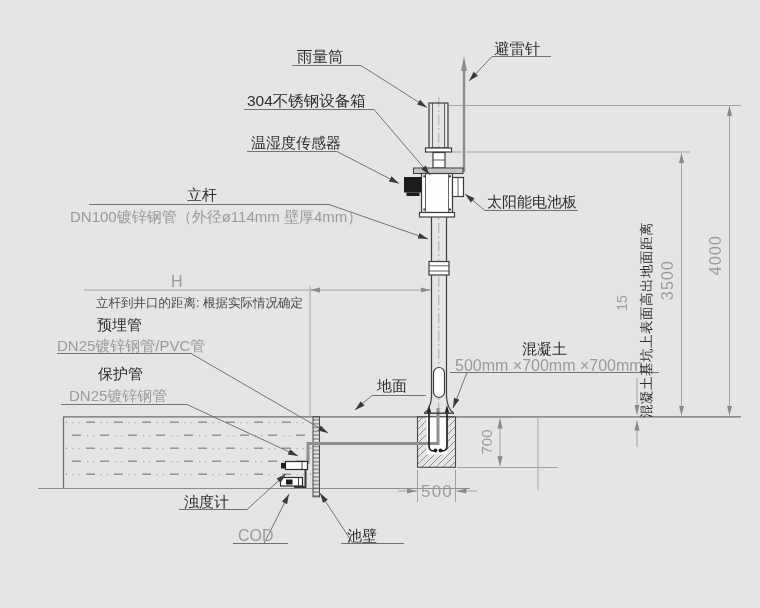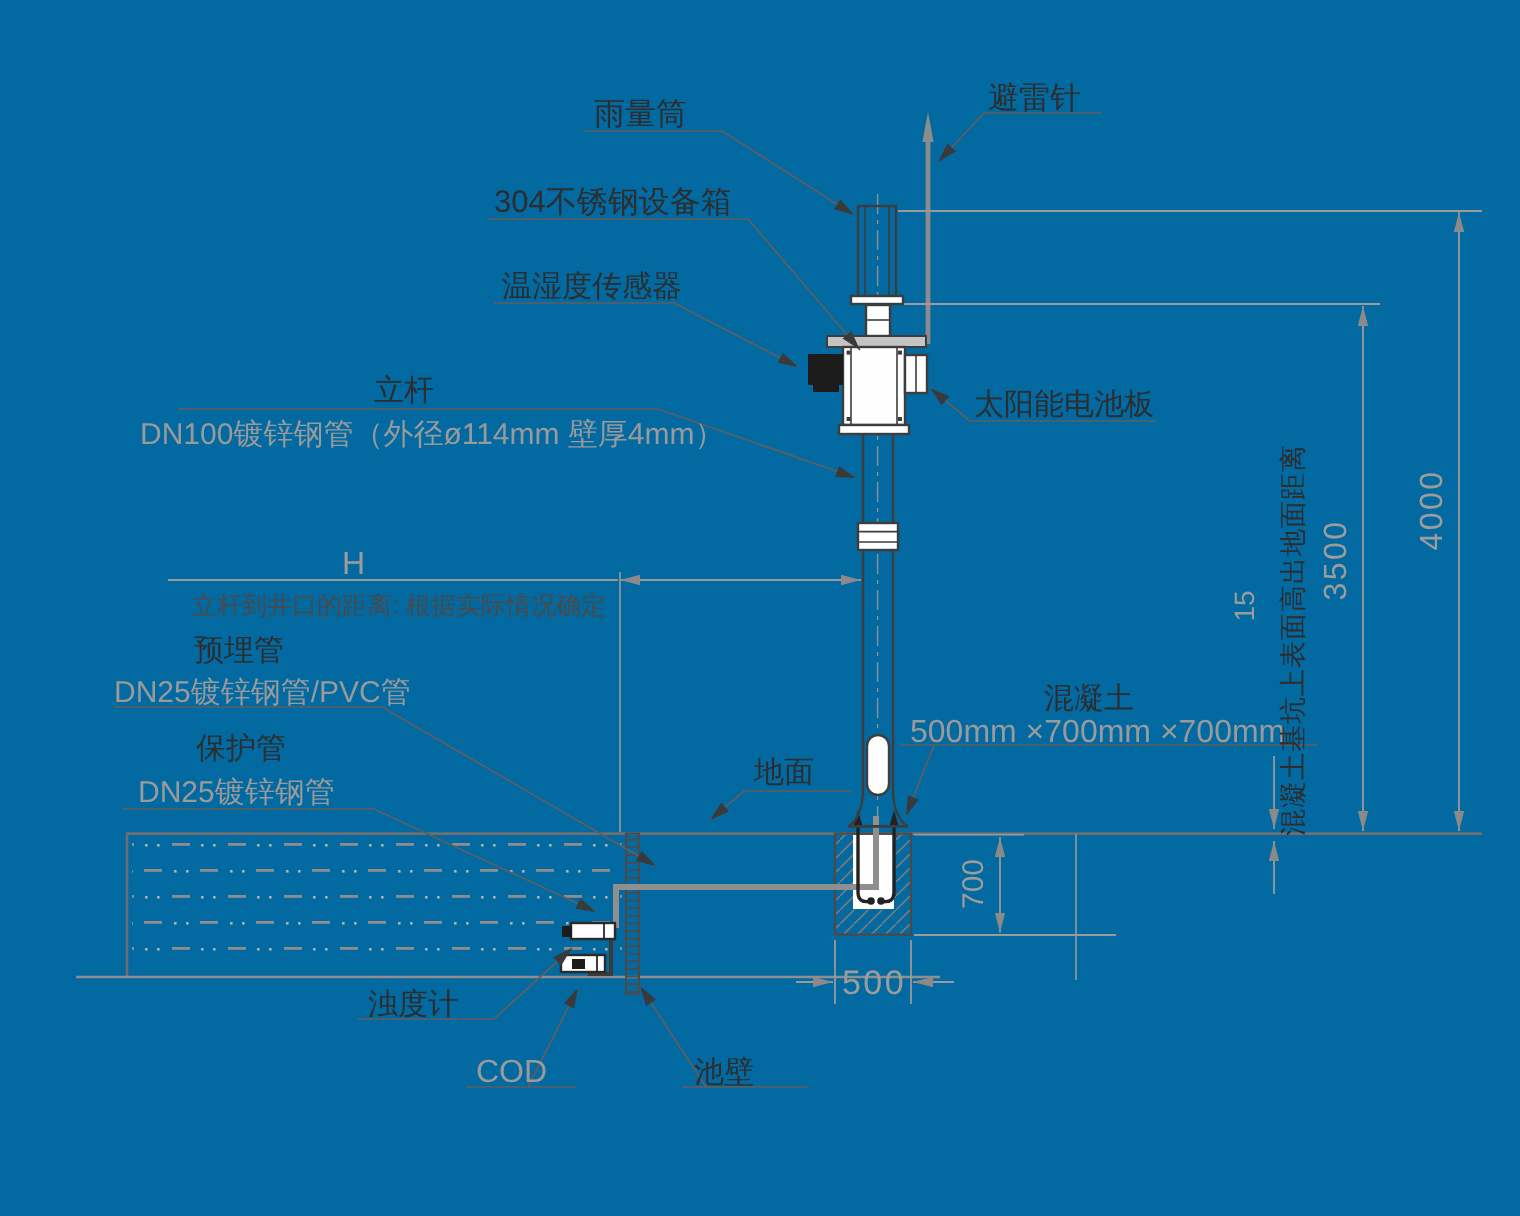--- a/index.html
+++ b/index.html
@@ -1,16 +1,16 @@
 <!DOCTYPE html>
 <html><head>
 <meta charset="utf-8">
 <style>
   html,body{margin:0;padding:0;background:#ffffff;}
-  #stage{position:relative;width:760px;height:608px;background:#0369a1;overflow:hidden;
+  #stage{position:relative;width:760px;height:608px;background:#e5e5e5;overflow:hidden;
          font-family:"Liberation Sans", sans-serif;}
   svg{display:block;}
   text{font-family:"Liberation Sans", sans-serif;}
   .lbl  {font-size:15px; fill:#2d2d2d;}
   .lblb {font-size:15.5px; fill:#2d2d2d;}
   .lblg {font-size:15px; fill:#9a9a9a;}
   .note {font-size:12.5px; fill:#4a4a4a;}
   .dim  {font-size:16px; fill:#9c9c9c; letter-spacing:1.2px;}
   .dims {font-size:14px; fill:#9c9c9c;}
   .vlbl {font-size:13.5px; fill:#2d2d2d; letter-spacing:0.5px;}

